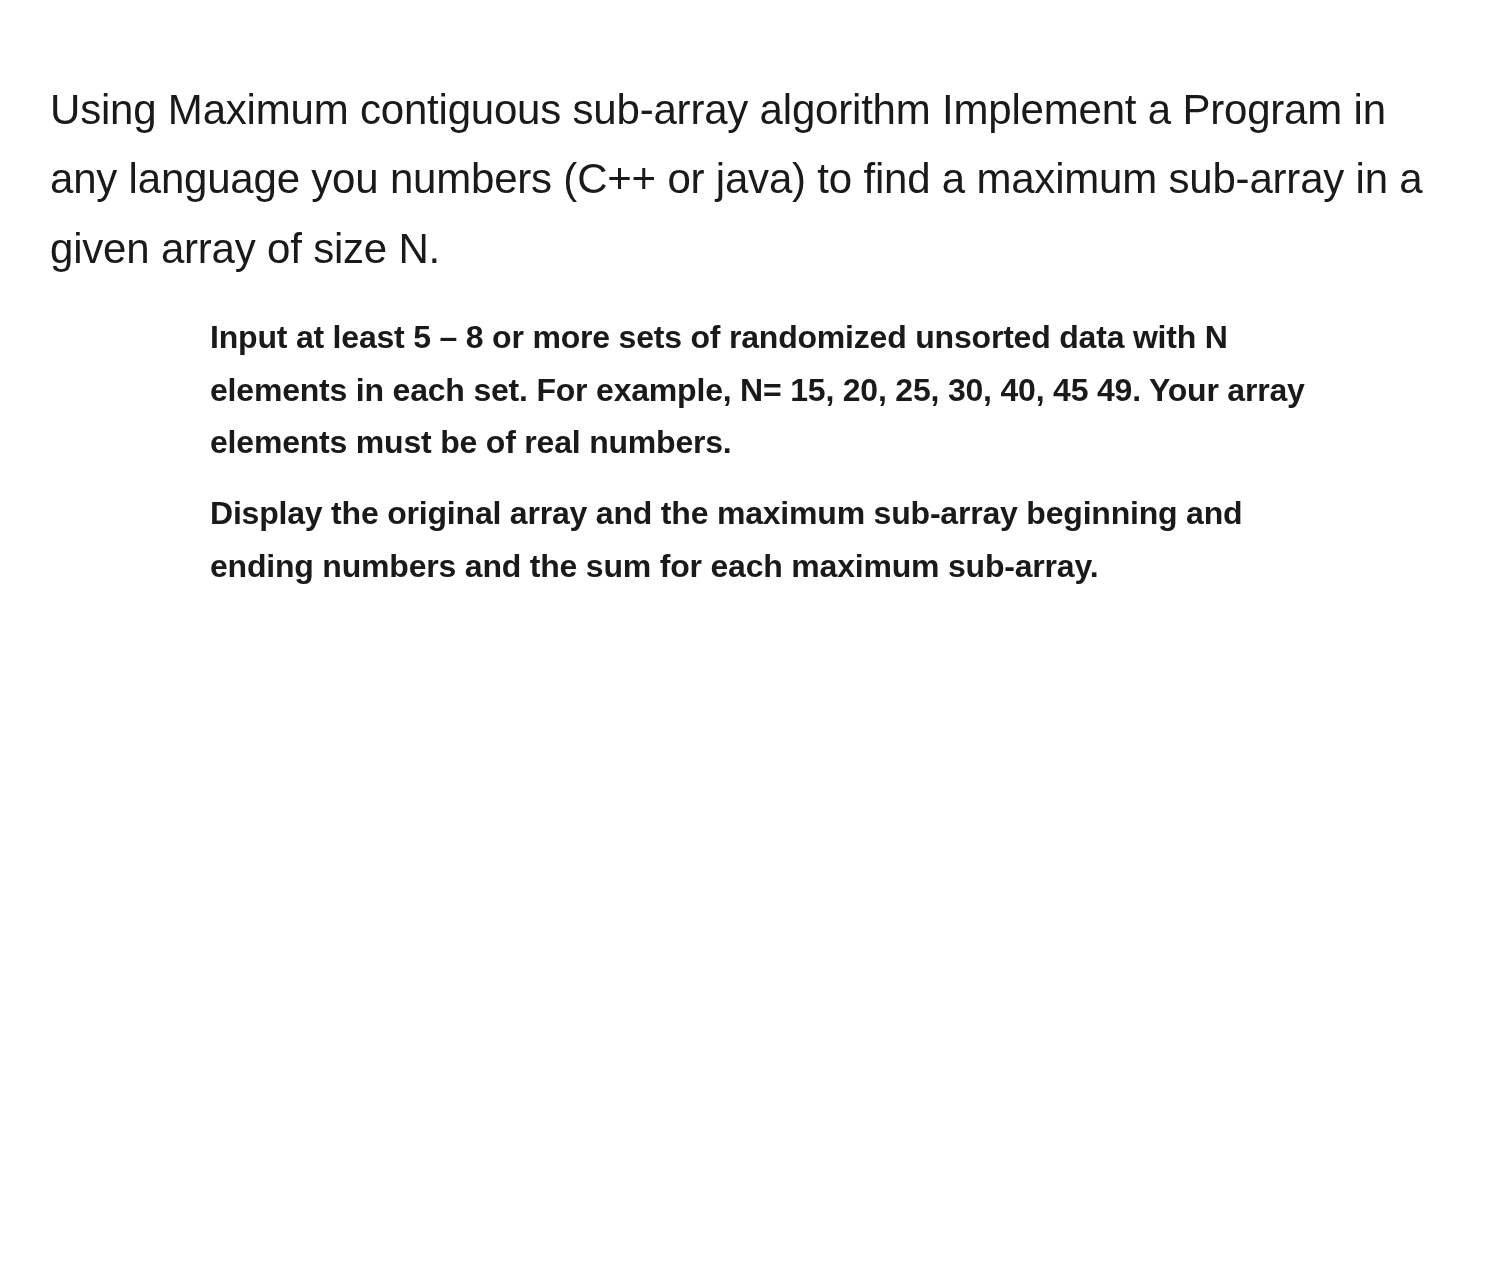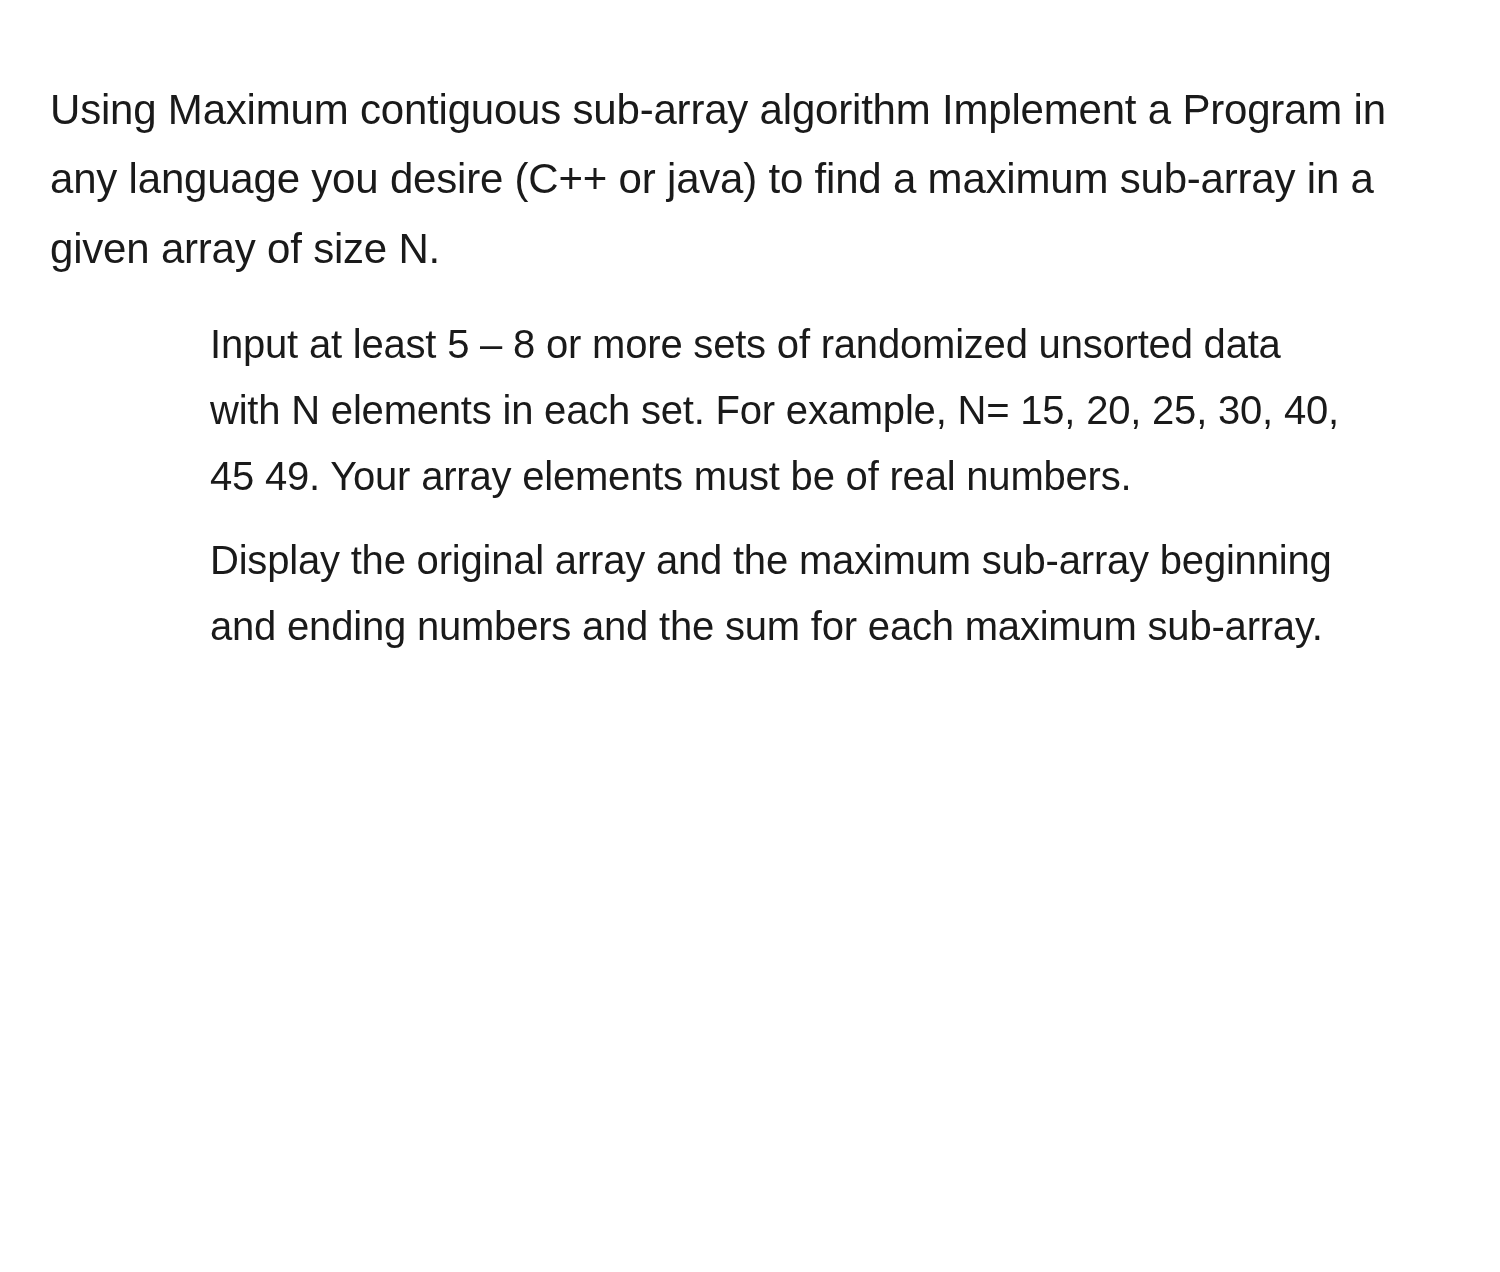--- a/index.html
+++ b/index.html
@@ -19,29 +19,29 @@
     
     .main-paragraph {
       font-size: 42px;
       line-height: 1.65;
       font-weight: 400;
       letter-spacing: -0.2px;
       margin-bottom: 28px;
     }
     
     .indented-paragraph {
-      font-size: 40px;
+      font-size: 32px;
       line-height: 1.65;
-      font-weight: 400;
+      font-weight: 700;
       letter-spacing: -0.2px;
       padding-left: 160px;
       padding-right: 100px;
       margin-bottom: 18px;
     }
   </style>
 </head>
 <body>
 
-<div class="main-paragraph">Using Maximum contiguous sub-array algorithm Implement a Program in any language you desire (C++ or java) to find a maximum sub-array in a given array of size N.</div>
+<div class="main-paragraph">Using Maximum contiguous sub-array algorithm Implement a Program in any language you numbers (C++ or java) to find a maximum sub-array in a given array of size N.</div>
 
 <div class="indented-paragraph">Input at least 5 – 8 or more sets of randomized unsorted data with N elements in each set. For example, N= 15, 20, 25, 30, 40, 45 49. Your array elements must be of real numbers.</div>
 
 <div class="indented-paragraph">Display the original array and the maximum sub-array beginning and ending numbers and the sum for each maximum sub-array.</div>
 
 </body></html>

